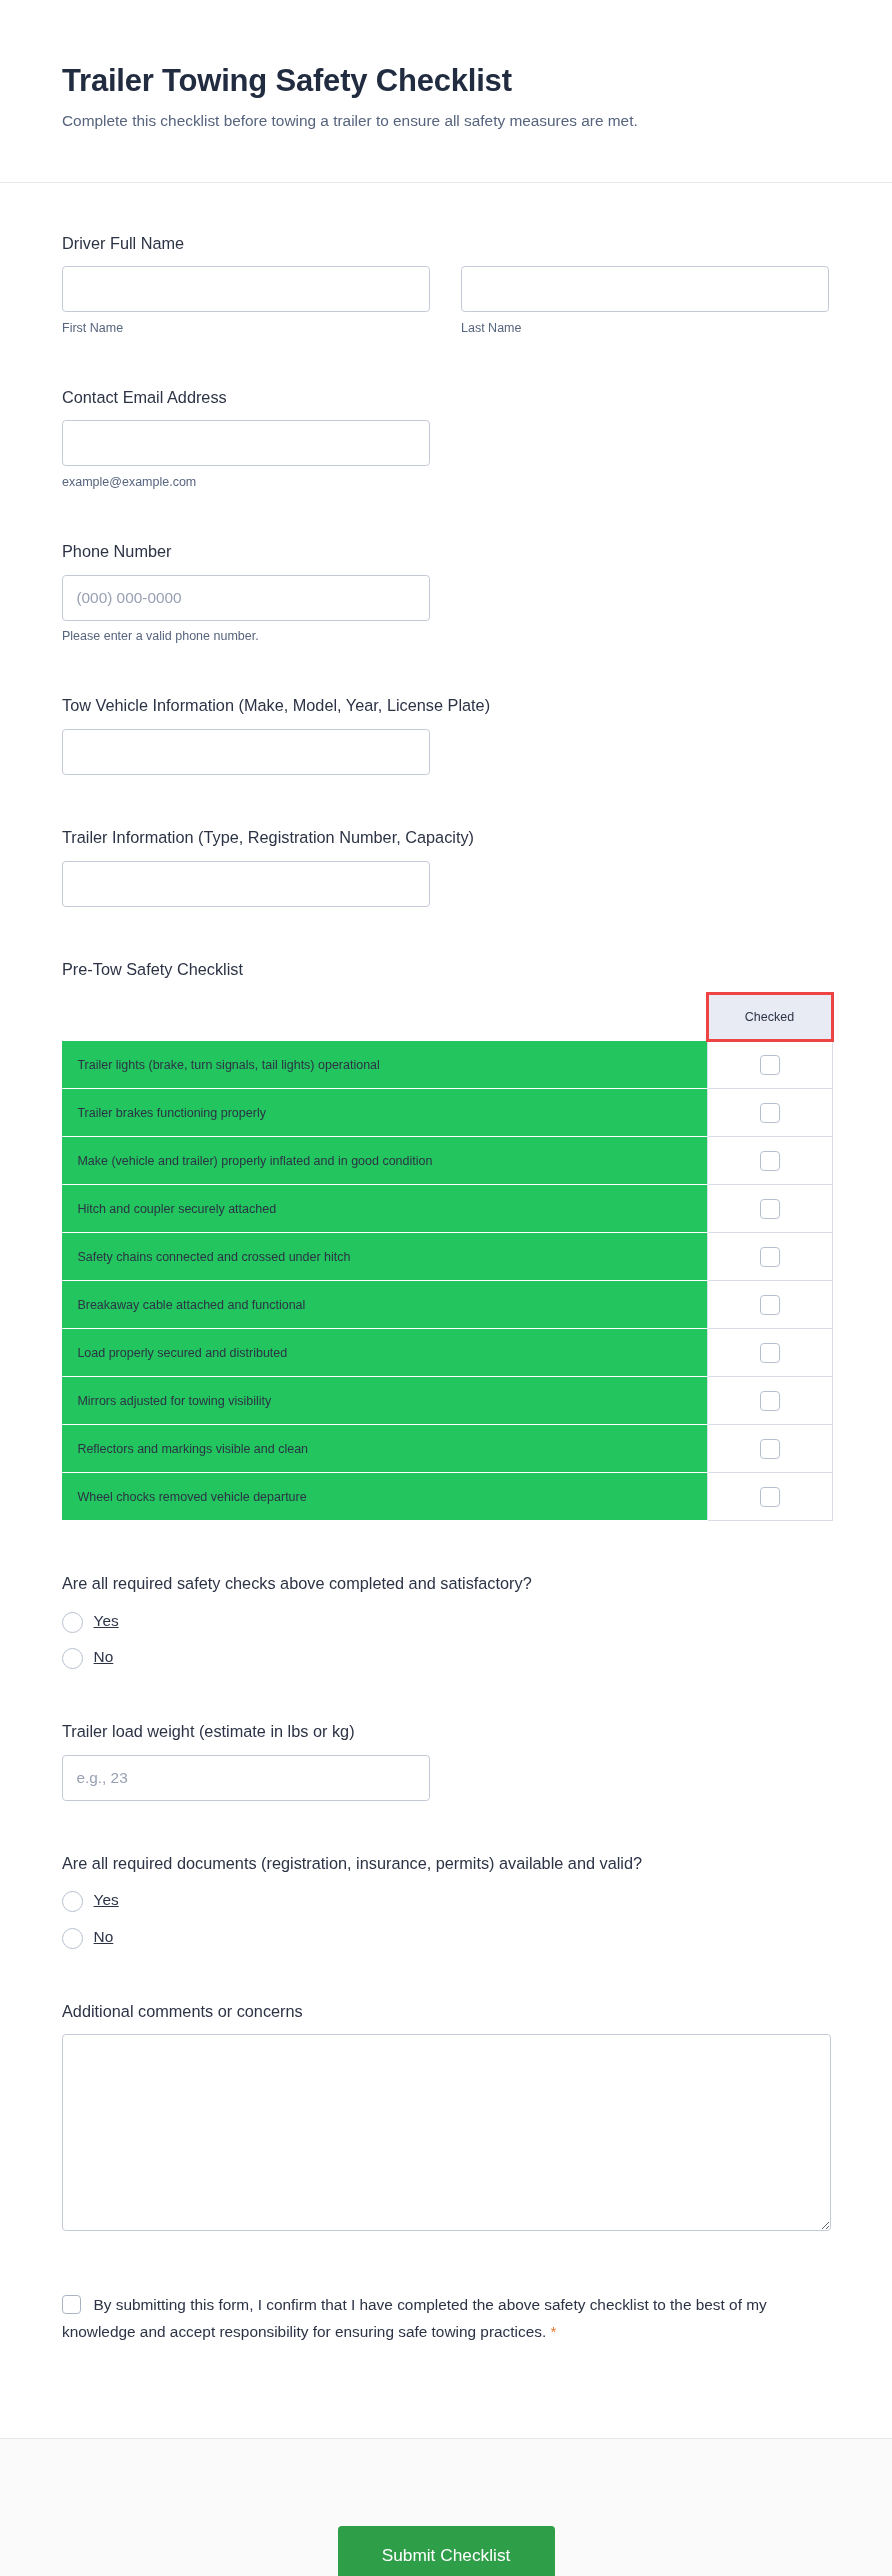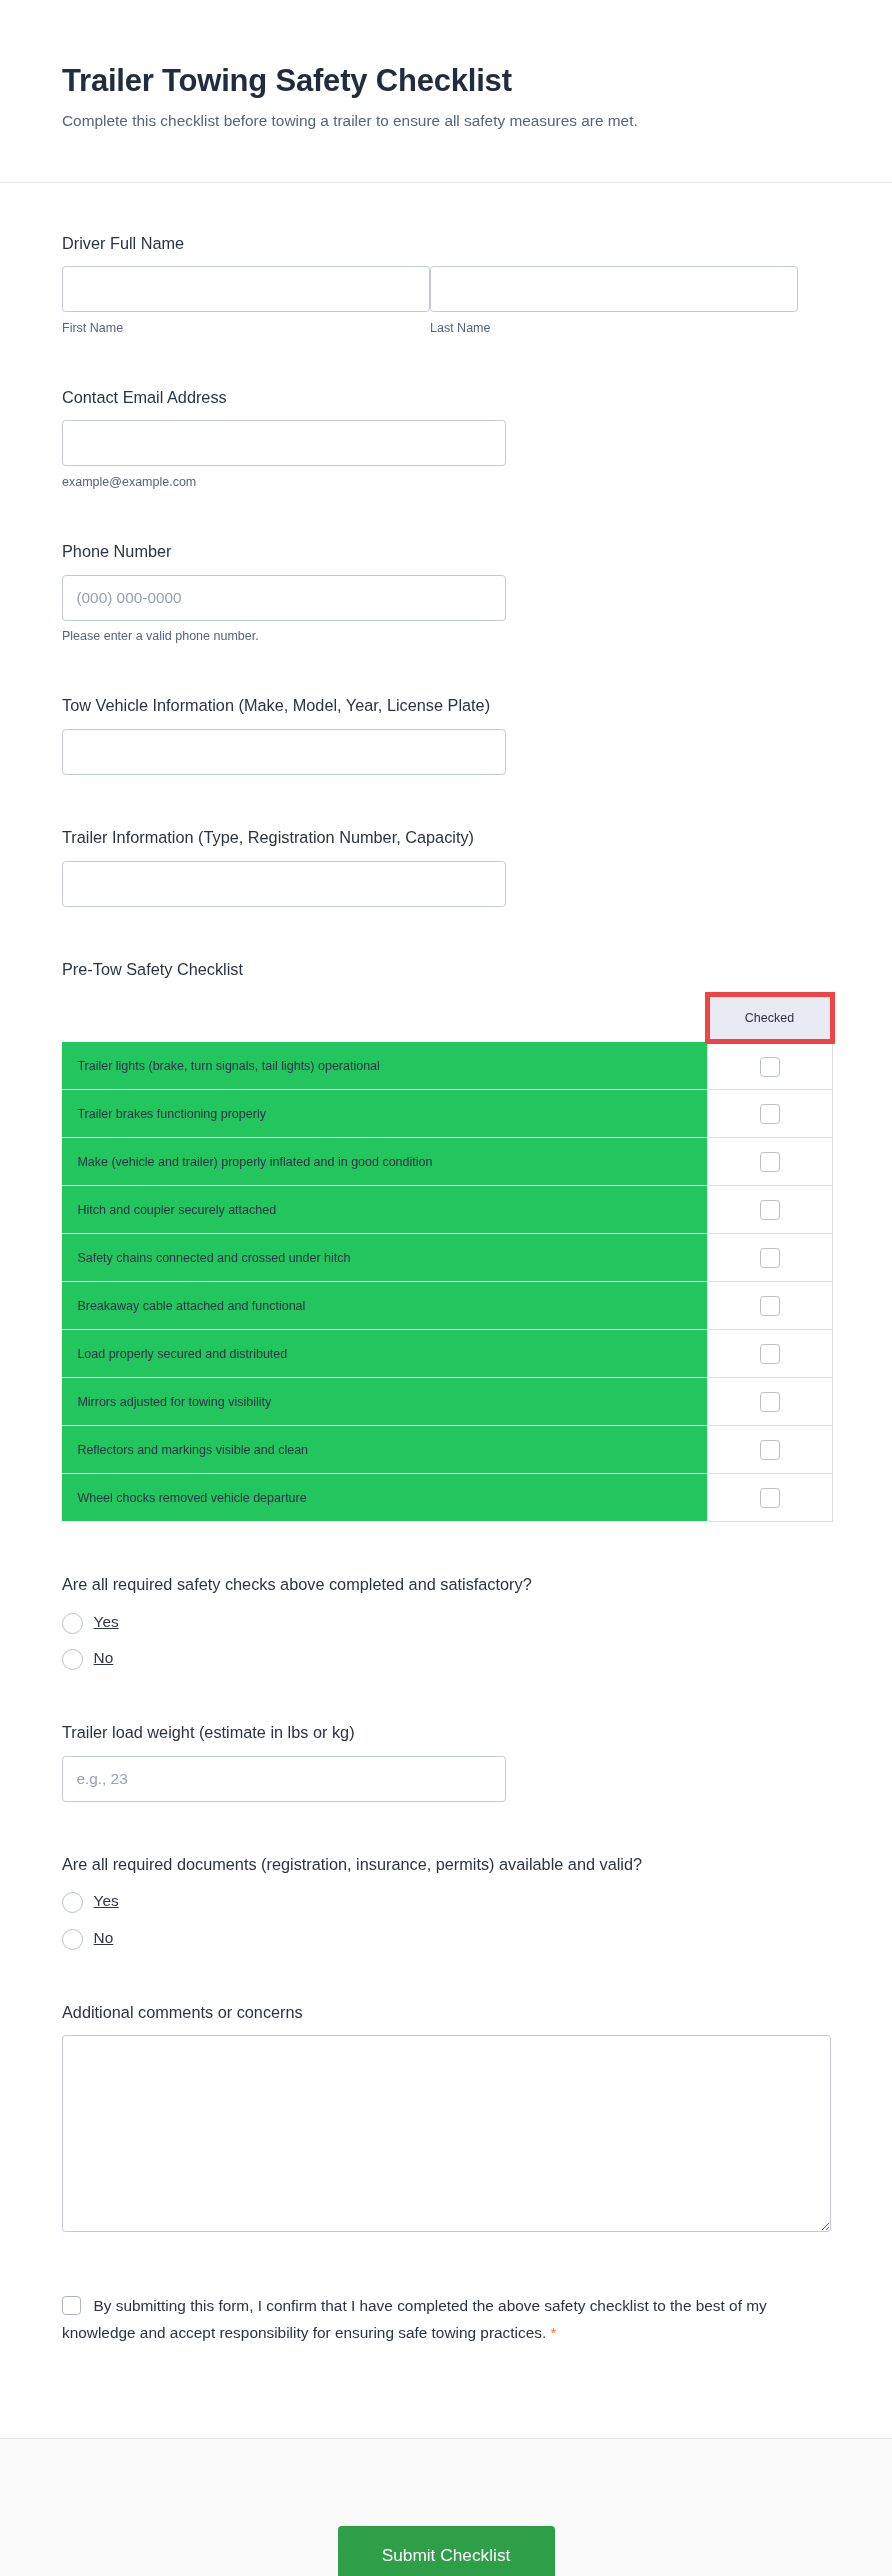--- a/index.html
+++ b/index.html
@@ -42,49 +42,49 @@
   .q-label {
     display: block;
     font-size: 16.3px;
     font-weight: 500;
     color: #2c3345;
     margin-bottom: 12.5px;
     line-height: 1.3;
   }
   .text-input {
     height: 46px;
-    width: 444px;
+    width: 368px;
     border: 1px solid #c3c9d6;
     border-radius: 3.8px;
     background: #fff;
     padding: 0 13.4px;
     font-size: 15.4px;
     color: #2c3345;
     font-family: inherit;
     outline: none;
   }
   .text-input::placeholder { color: #98a0b3; }
   .sublabel {
     margin-top: 8.6px;
     font-size: 12.5px;
     color: #57647e;
   }
-  .name-row { display: flex; }
+  .name-row { display: flex; gap: 31px; }
   .name-col { width: 368px; }
   .name-col .text-input { width: 100%; }
   
   .matrix {
     border-collapse: collapse;
     width: 769px;
     table-layout: fixed;
   }
   .matrix th.corner { background: transparent; border: none; height: 47px; }
   .matrix th.col-head {
     background: #e8ebf3;
-    border: 5px solid #ef4444;
+    border: 3px solid #ef4444;
     height: 47px;
     font-size: 12.5px;
     font-weight: 500;
     color: #2c3345;
     text-align: center;
   }
   .matrix td.row-label {
     background: #22c55e;
     height: 48px;
     font-size: 12.5px;

